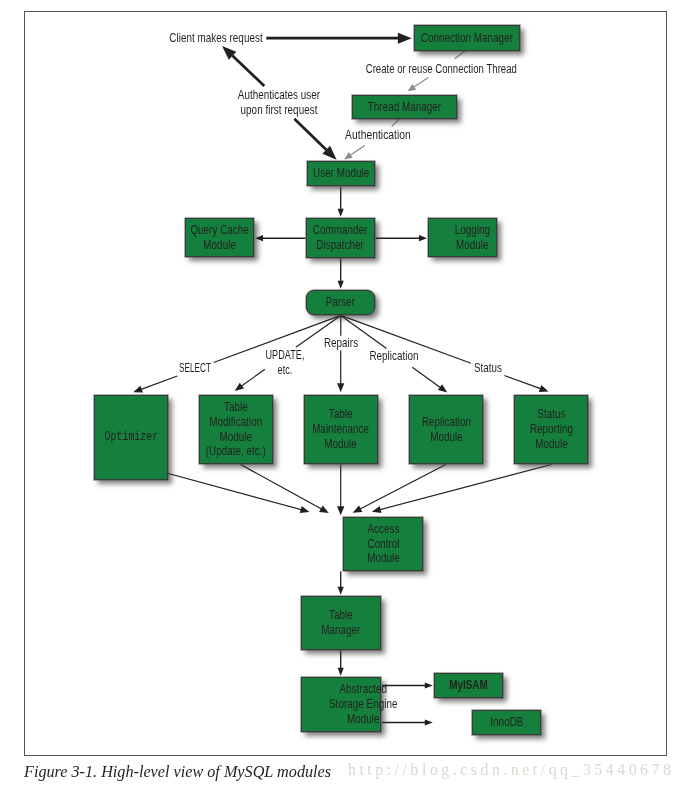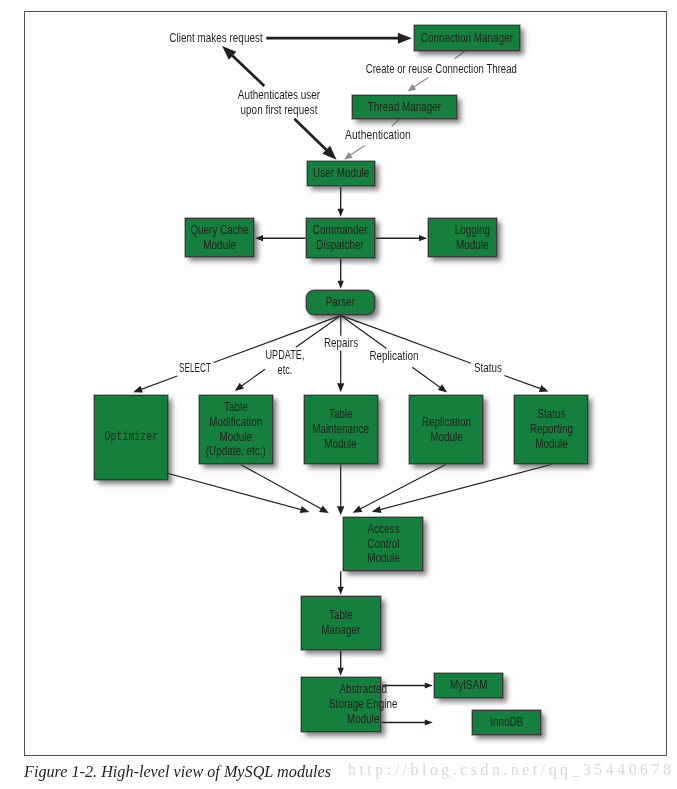--- a/index.html
+++ b/index.html
@@ -199,35 +199,35 @@
   </div>
   <div class="node" style="left:301px;top:596px;width:80px;height:54px;">
     <span class="node-label">Table
 Manager</span>
   </div>
   <div class="node" style="left:301px;top:677px;width:80px;height:55px;padding-left:44px;">
     <span class="node-label">Abstracted
 Storage Engine
 Module</span>
   </div>
-  <div class="node" style="left:434px;top:673px;width:69px;height:25px;">
+  <div class="node" style="left:434px;top:673px;width:69px;height:25px;font-weight:bold;">
     <span class="node-label">MyISAM</span>
   </div>
   <div class="node" style="left:434px;top:710px;width:69px;height:25px;margin-left:38px;">
     <span class="node-label">InnoDB</span>
   </div>
   </div>
   <div id="edge-labels-layer">
     <div class="edge-label" style="left:116px;top:31px;width:200px;">Client makes request</div>
     <div class="edge-label" style="left:179px;top:88px;width:200px;">Authenticates user
 upon first request</div>
     <div class="edge-label" style="left:339px;top:62px;width:200px;transform:scaleX(0.733);">Create or reuse Connection Thread</div>
     <div class="edge-label" style="left:278px;top:128px;width:200px;transform:scaleX(0.79);">Authentication</div>
     <div class="edge-label" style="left:95px;top:361px;width:200px;transform:scaleX(0.63);">SELECT</div>
     <div class="edge-label" style="left:185px;top:348px;width:200px;transform:scaleX(0.70);">UPDATE,
 etc.</div>
     <div class="edge-label" style="left:241px;top:336px;width:200px;">Repairs</div>
     <div class="edge-label" style="left:293.5px;top:349px;width:200px;">Replication</div>
     <div class="edge-label" style="left:388px;top:361px;width:200px;">Status</div>
   </div>
-  <div id="figure-caption">Figure 1-2. High-level view of MySQL modules</div>
+  <div id="figure-caption">Figure 3-1. High-level view of MySQL modules</div>
   <div id="watermark">http://blog.csdn.net/qq_35440678</div>
 </div>
 
 </body></html>

